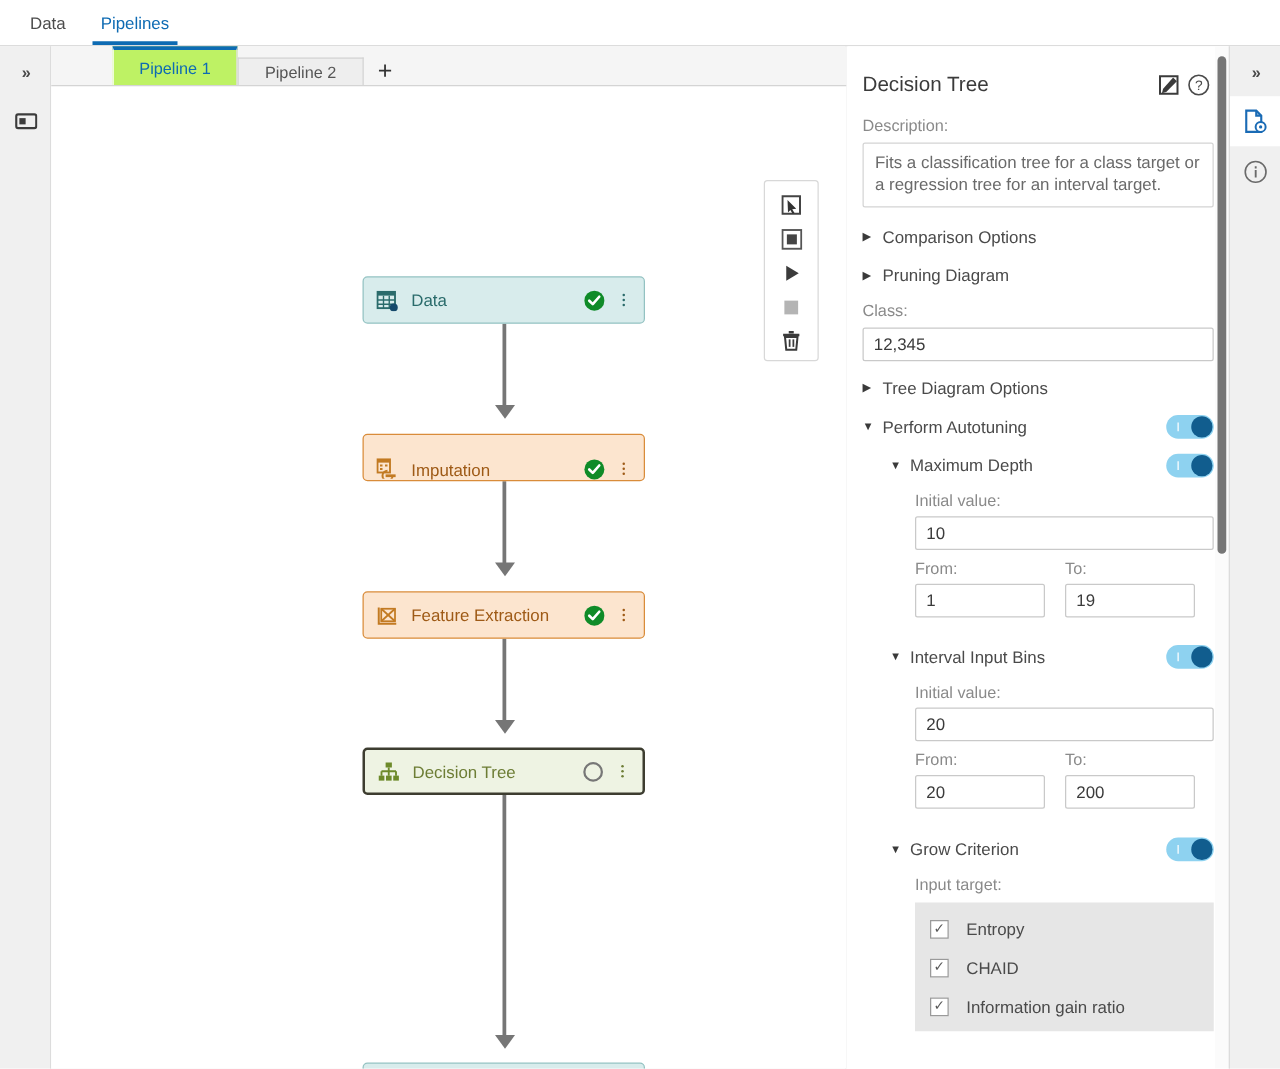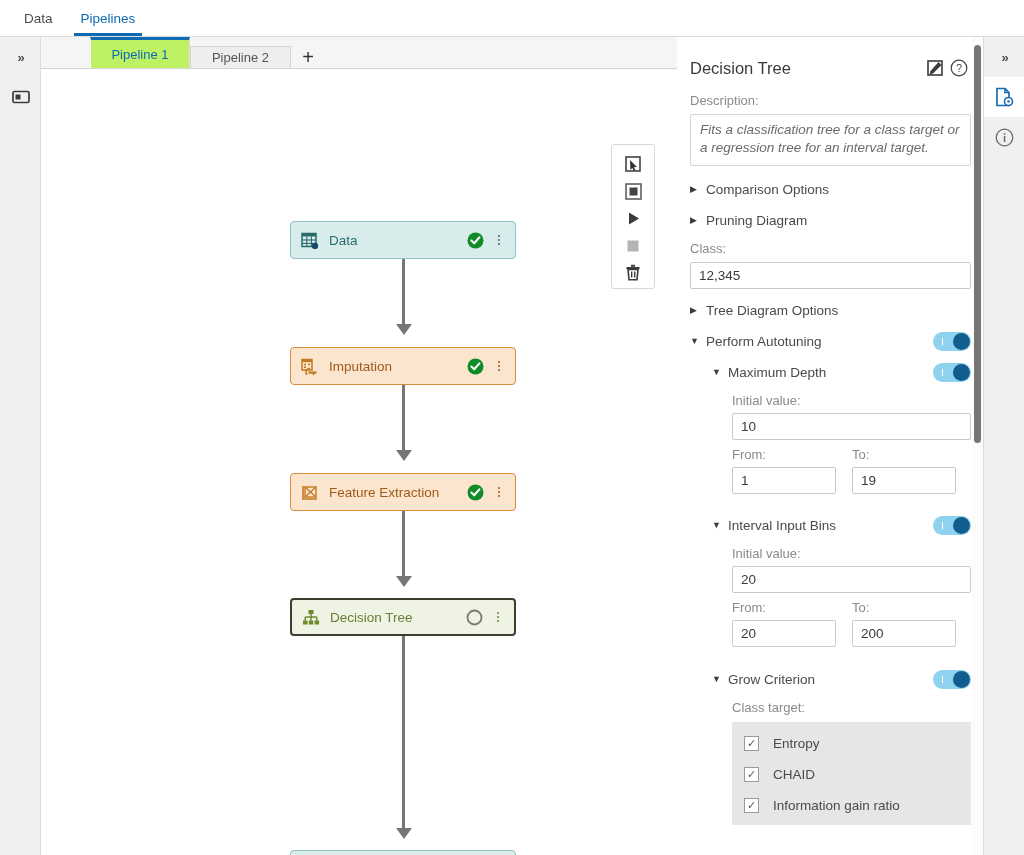--- a/index.html
+++ b/index.html
@@ -160,21 +160,20 @@
     padding-top: 20px; padding-bottom: 14px;
   }
   .pp-title { font-size: 16.5px; color: #3b3b3b; flex: 1 1 auto; }
   .pp-icn { width: 24px; height: 22px; display: flex; align-items: center; justify-content: center; cursor: pointer; }
   .pp-lbl { font-size: 13px; color: #8a8a8a; margin: 0 0 6px 0; }
   .pp-desc {
     border: 1px solid #d4d4d4; border-radius: 2px;
     padding: 6px 9px 8px 9px;
     font-size: 13.5px; color: #6a6a6a; line-height: 18px;
     margin-bottom: 10px;
-    font-style: italic;
   }
   .disclosure {
     display: flex; align-items: center; height: 26px;
     font-size: 13.5px; color: #4a4a4a; cursor: pointer;
     margin-bottom: 5px;
   }
   .disclosure .tri { width: 16px; font-size: 9px; color: #3a3a3a; }
   .disclosure.lvl1 { padding-left: 22px; }
   .disclosure .dtxt { flex: 1 1 auto; }
   .input-box {
@@ -330,21 +329,21 @@
             <path d="M4.4 8.6 L7.2 11.3 L12.4 5.4" fill="none" stroke="#fff" stroke-width="2.1" stroke-linecap="round" stroke-linejoin="round"></path>
           </svg>
         </span>
         <span class="node-menu">
             <i></i>
             <i></i>
             <i></i>
           </span>
       </div>
 
-      <div class="node orange" style="top:278px;">
+      <div class="node orange" style="top:278px;align-items:flex-end;">
         <span class="node-ico">
           <svg width="18" height="17" viewBox="0 0 18 17">
             <rect x="1" y="1.5" width="10" height="10.5" fill="none" stroke="#c27a22" stroke-width="1.5"></rect>
             <rect x="1" y="1.5" width="10" height="2.6" fill="#c27a22"></rect>
             <rect x="3" y="5.6" width="2" height="1.6" fill="#c27a22"></rect>
             <rect x="3" y="8.4" width="2" height="1.6" fill="#c27a22"></rect>
             <rect x="7" y="5.6" width="2" height="1.6" fill="#c27a22"></rect>
             <path d="M9 10.5 a4 4 0 1 0 4 4" fill="none" stroke="#c27a22" stroke-width="1.6"></path>
             <rect x="7.5" y="13.5" width="8" height="2.2" fill="#c27a22"></rect>
           </svg>
@@ -537,21 +536,21 @@
 
       <div class="disclosure lvl1" style="margin-top:15px;">
         <span class="tri">▼</span>
         <span class="dtxt">Grow Criterion</span>
         <span class="toggle">
             <span class="bar"></span>
             <span class="knob"></span>
           </span>
       </div>
       <div class="field-group" style="padding-bottom:2px;">
-        <div class="pp-lbl">Class target:</div>
+        <div class="pp-lbl">Input target:</div>
       </div>
       <div class="chk-list">
         <div class="chk-item">
           <span class="chk-box">✓</span>
           <span>Entropy</span>
         </div>
         <div class="chk-item">
           <span class="chk-box">✓</span>
           <span>CHAID</span>
         </div>

